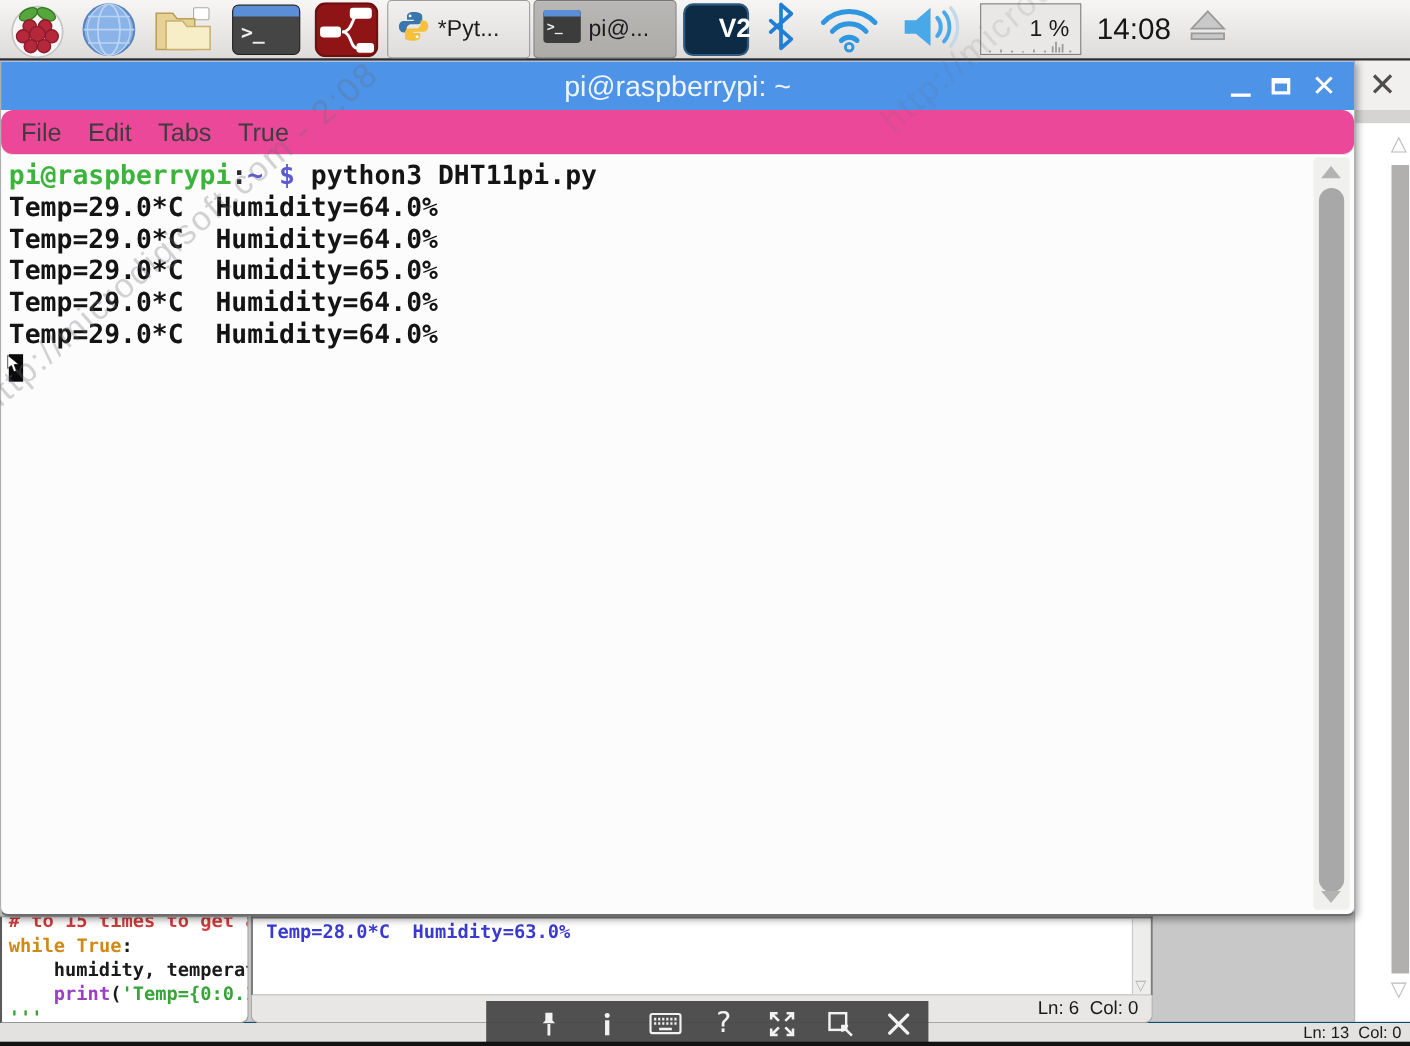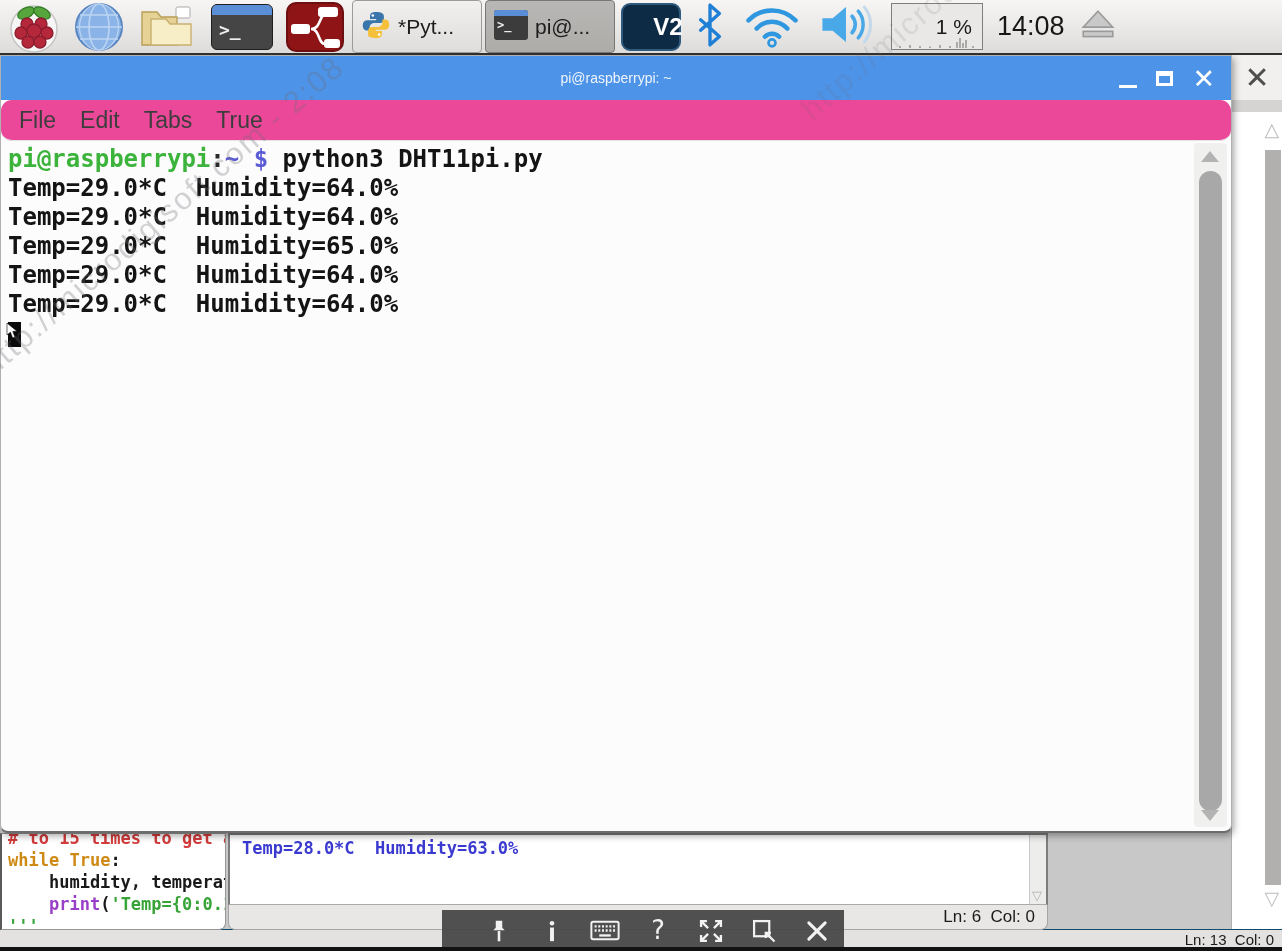--- a/index.html
+++ b/index.html
@@ -35,21 +35,21 @@
   .cpu-box .cpu-txt { position:absolute; right:10px; top:11px; font-size:21px; color:#1a1a1a; }
   .cpu-box svg { position:absolute; left:2px; bottom:1px; }
   .clock { font-size:27px; color:#161616; cursor:pointer; }
 
   
   .terminal-win { position:absolute; left:0; top:55px; width:1232px; height:778px; z-index:20;
                   background:#fcfcfc; border:1px solid #b0b0b0; border-bottom:2px solid #6c6c6c;
                   border-radius:0 0 8px 8px; box-shadow:2px 3px 7px rgba(0,0,0,.35); }
   .titlebar { position:absolute; left:0; top:0; width:100%; height:44px; background:#4d93e8;
               display:flex; align-items:center; justify-content:center; }
-  .title-text { color:#eef4fc; font-size:14px; }
+  .title-text { color:#eef4fc; font-size:26px; }
   .win-controls { position:absolute; right:16px; top:0; height:44px; display:flex; align-items:center; gap:19px; }
   .btn-min  { width:18px; height:3px; background:#fff; margin-top:16px; cursor:pointer; }
   .btn-max  { width:17px; height:15px; border:3px solid #fff; border-top-width:5px; cursor:pointer; }
   .btn-close { color:#fff; font-size:27px; line-height:27px; cursor:pointer; font-family:"DejaVu Sans",sans-serif; }
   .menubar { position:absolute; left:0; top:44px; width:100%; height:41px; background:#ec4899;
              border-bottom:1px solid #e2e2e2; display:flex; align-items:center; padding-left:6px;border-radius:11px; }
   .menu-item { font-size:23px; color:#3d3d3d; padding:0 12px; cursor:pointer; }
   .term-content { position:absolute; left:0; top:85px; width:1196px; height:691px; overflow:hidden;
                   padding:4px 0 0 7px; font:700 24px/29px "DejaVu Sans Mono", monospace; color:#141414; }
   .tline { white-space:pre; }

